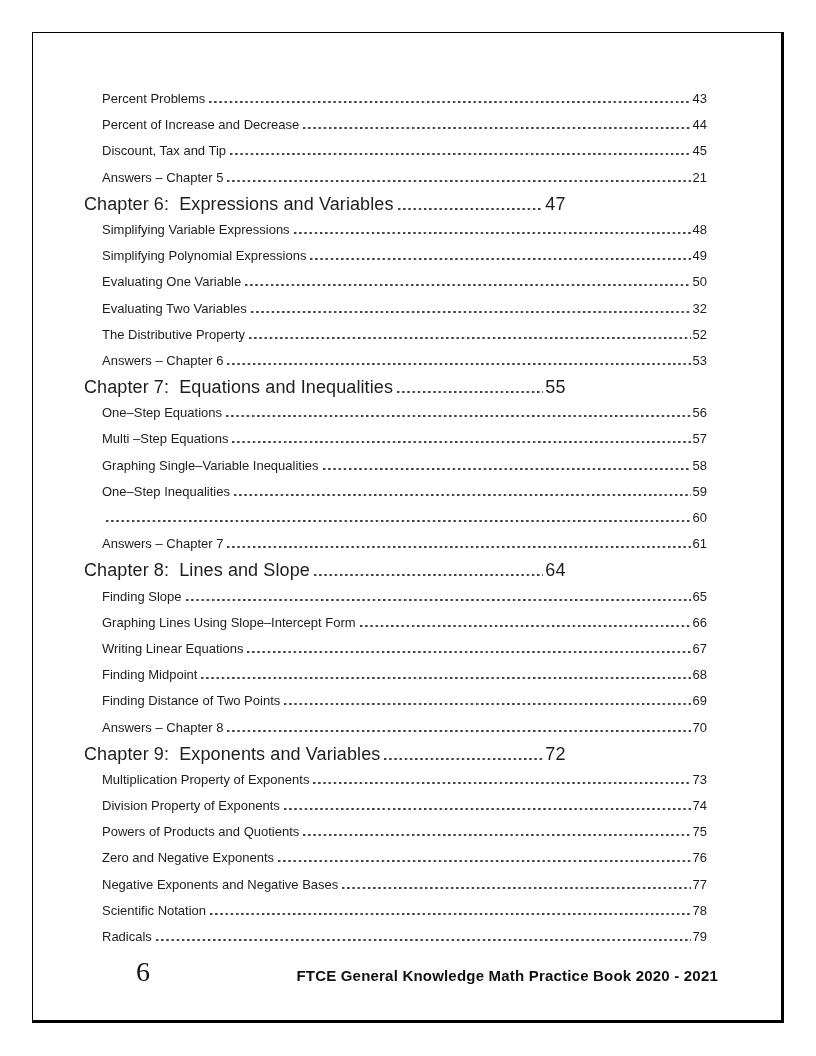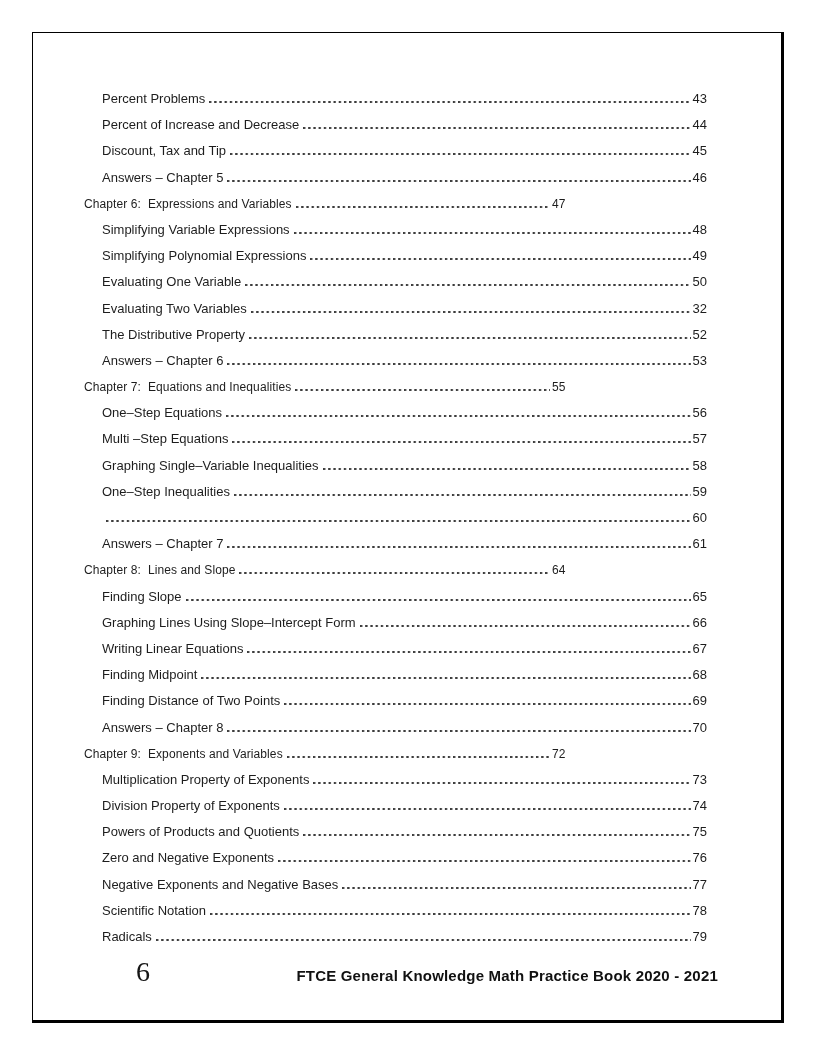--- a/index.html
+++ b/index.html
@@ -40,21 +40,21 @@
     align-items: baseline;
     height: 26.2px;
     line-height: 26.2px;
   }
   .toc-row.section {
     padding-left: 18px;
     font-size: 13px;
   }
   .toc-row.chapter {
     width: 77.3%;
-    font-size: 12px;
+    font-size: 18px;
     letter-spacing: 0.1px;
   }
   .toc-label {
     white-space: pre;
   }
   .toc-page {
     white-space: pre;
   }
   
   .toc-dots {
@@ -107,21 +107,21 @@
     <span class="toc-page">44</span>
   </div>
     <div class="toc-row section">
     <span class="toc-label">Discount, Tax and Tip</span>
     <span class="toc-dots"></span>
     <span class="toc-page">45</span>
   </div>
     <div class="toc-row section">
     <span class="toc-label">Answers – Chapter 5</span>
     <span class="toc-dots"></span>
-    <span class="toc-page">46</span>
+    <span class="toc-page">21</span>
   </div>
     <div class="toc-row chapter">
     <span class="toc-label">Chapter 6:  Expressions and Variables</span>
     <span class="toc-dots"></span>
     <span class="toc-page">47</span>
   </div>
     <div class="toc-row section">
     <span class="toc-label">Simplifying Variable Expressions</span>
     <span class="toc-dots"></span>
     <span class="toc-page">48</span>

